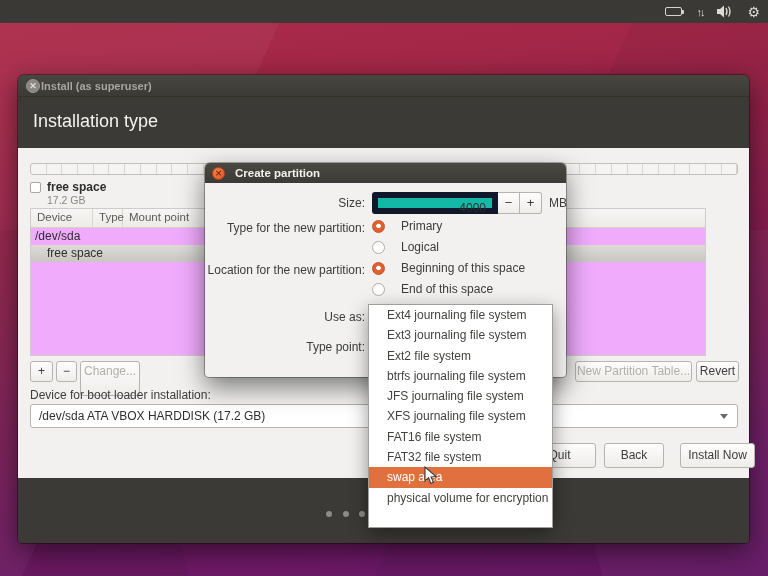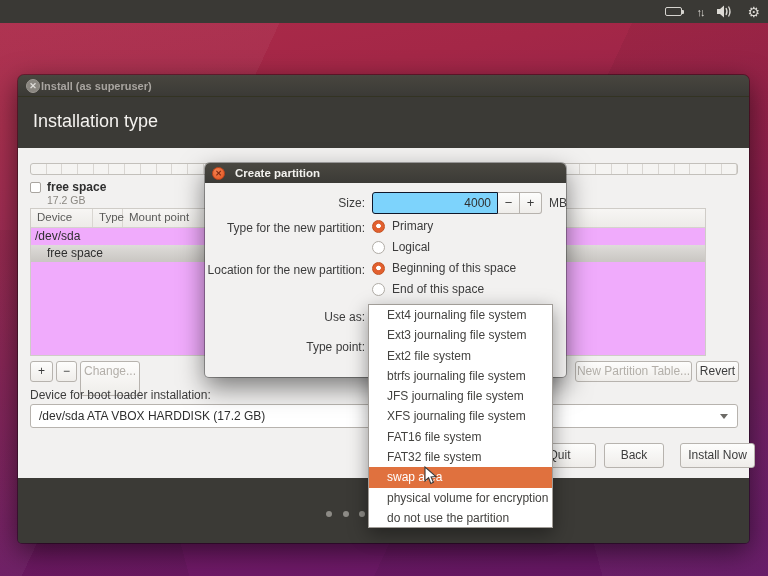--- a/index.html
+++ b/index.html
@@ -78,27 +78,27 @@
 
   
   .dialog { position:absolute; left:205px; top:163px; width:361px; height:214px; background:#f2f1f0; border-radius:5px 5px 4px 4px;
     box-shadow:0 10px 26px rgba(0,0,0,0.5), 0 0 0 1px rgba(0,0,0,0.3); z-index:10; }
   .dlg-titlebar { height:20px; background:linear-gradient(#4a4841,#3b3a36); border-radius:5px 5px 0 0; display:flex; align-items:center; padding-left:7px; }
   .dlg-close { width:13px; height:13px; border-radius:50%; background:radial-gradient(circle at 35% 30%,#f3804f,#e25420); border:1px solid #c5451c;
     color:#7e2810; font-size:8px; line-height:11px; text-align:center; font-weight:bold; }
   .dlg-title { margin-left:10px; font-weight:bold; font-size:11.5px; color:#f2f1ee; }
   .dlg-label { position:absolute; text-align:right; width:160px; color:#3c3c3c; }
   .sizebox { position:absolute; left:167px; top:29px; width:170px; height:22px; display:flex; }
-  .size-input { width:126px; height:22px; background:#7dd3fc; border:1px solid #0f172a; border-radius:3px 0 0 3px; text-align:right;
+  .size-input { width:126px; height:22px; background:#14b8a6; border:6px solid #0f172a; border-radius:3px 0 0 3px; text-align:right;
     padding-right:6px; line-height:20px; color:#2f2f2f; }
   .spin { width:22px; height:22px; background:linear-gradient(#fdfdfc,#efedea); border:1px solid #b7b3ae; border-left:none;
     text-align:center; line-height:20px; color:#3c3c3c; font-size:13px; }
   .spin.plus { border-radius:0 3px 3px 0; }
   .unit { position:absolute; left:344px; top:33px; color:#3c3c3c; }
-  .radio-row { position:absolute; left:167px; display:flex; align-items:center; gap:7px; color:#3c3c3c; }
+  .radio-row { position:absolute; left:167px; display:flex; align-items:center; gap:16px; color:#3c3c3c; }
   .radio { width:13px; height:13px; border-radius:50%; background:#fff; border:1px solid #b0aca6; }
   .radio.on { background:radial-gradient(circle at 50% 45%,#fff 0 2px,#e2602f 2.6px); border:1px solid #c4511f; }
 
   
   .dropdown { position:absolute; left:368px; top:304px; width:185px; height:224px; background:#fff; border:1px solid #a19d98;
     box-shadow:0 6px 18px rgba(0,0,0,0.4); z-index:20; }
   .dd-item { height:20.3px; line-height:20.3px; padding-left:18px; color:#444340; white-space:nowrap; }
   .dd-item.sel { background:#e0713e; color:#fff; }
 
   .cursor { position:absolute; left:424px; top:466px; z-index:30; }
@@ -227,20 +227,19 @@
   <div class="dd-item">Ext4 journaling file system</div>
   <div class="dd-item">Ext3 journaling file system</div>
   <div class="dd-item">Ext2 file system</div>
   <div class="dd-item">btrfs journaling file system</div>
   <div class="dd-item">JFS journaling file system</div>
   <div class="dd-item">XFS journaling file system</div>
   <div class="dd-item">FAT16 file system</div>
   <div class="dd-item">FAT32 file system</div>
   <div class="dd-item sel">swap area</div>
   <div class="dd-item">physical volume for encryption</div>
-  <div class="dd-item">do not use the partition</div>
 </div>
 
 <div class="cursor">
   <svg width="13" height="19" viewBox="0 0 13 19">
     <polygon points="1,1 1,15 4.6,11.8 6.8,17.4 9.4,16.3 7.1,10.9 12,10.6" fill="#fff" stroke="#3a3a3a" stroke-width="1.1"></polygon>
   </svg>
 </div>
 
 </body></html>

